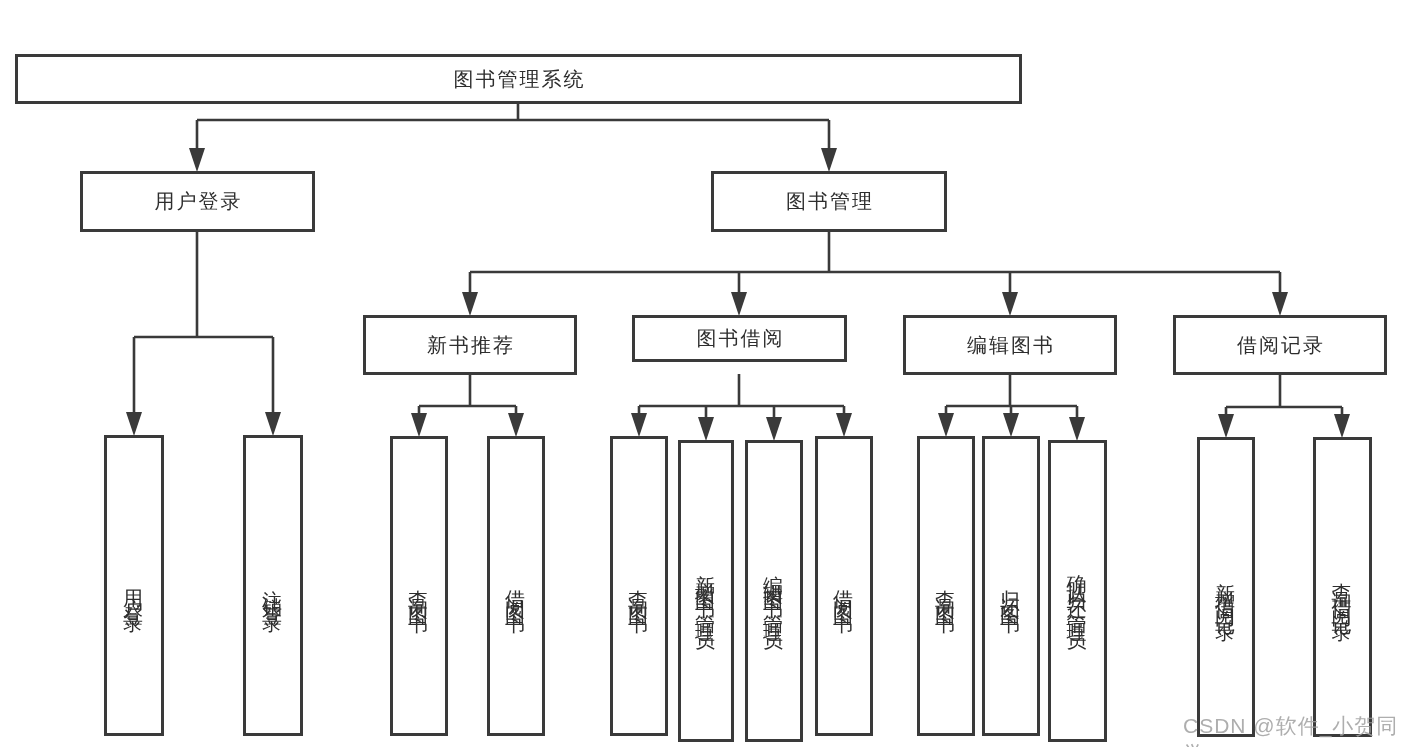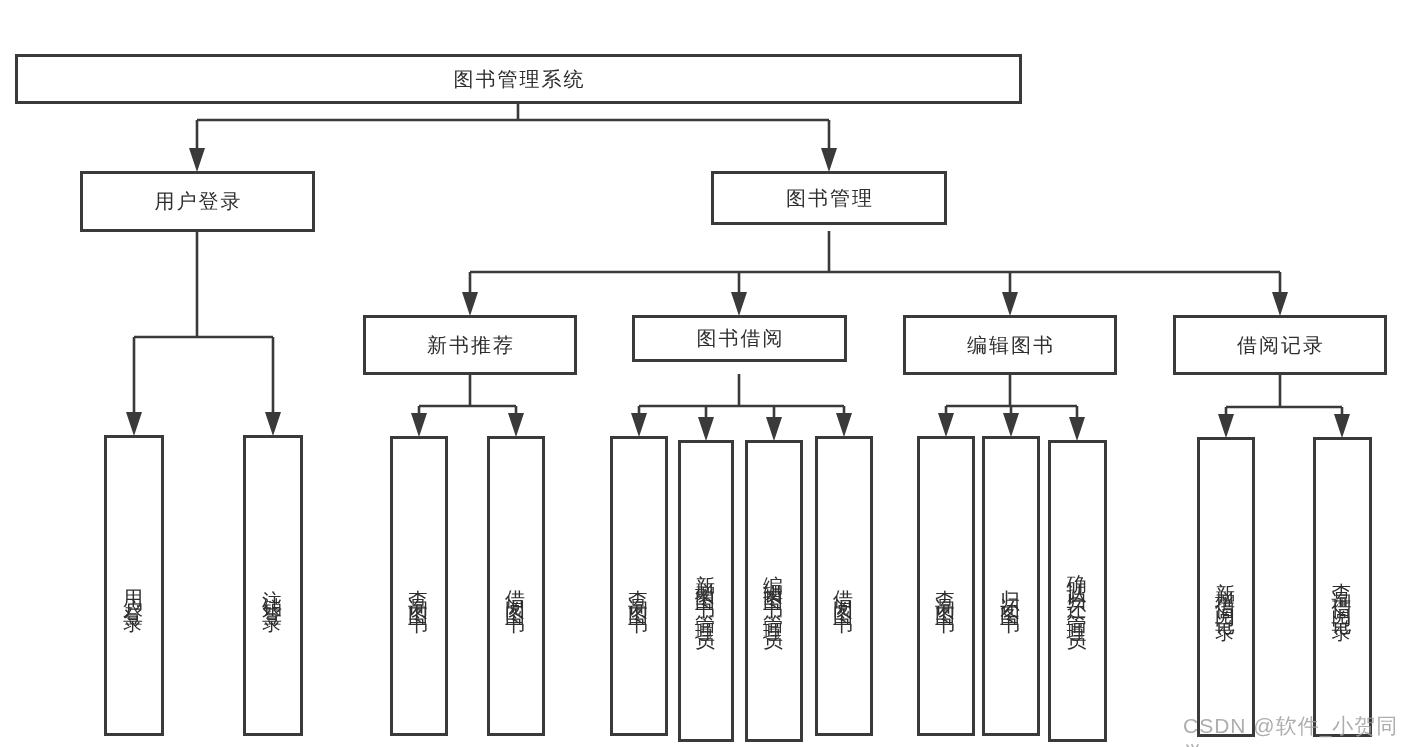--- a/index.html
+++ b/index.html
@@ -75,21 +75,21 @@
       M470 316 l-8 -24 h16 z  M739 316 l-8 -24 h16 z  M1010 316 l-8 -24 h16 z  M1280 316 l-8 -24 h16 z
       M419 437 l-8 -24 h16 z  M516 437 l-8 -24 h16 z
       M639 437 l-8 -24 h16 z  M706 441 l-8 -24 h16 z  M774 441 l-8 -24 h16 z  M844 437 l-8 -24 h16 z
       M946 437 l-8 -24 h16 z  M1011 437 l-8 -24 h16 z  M1077 441 l-8 -24 h16 z
       M1226 438 l-8 -24 h16 z M1342 438 l-8 -24 h16 z"></path>
   </svg>
 
   <div class="node h" style="left:15px; top:15px; width:1007px; height:50px;margin-top:39px;">图书管理系统</div>
 
   <div class="node h" style="left:80px; top:171px; width:235px; height:61px;">用户登录</div>
-  <div class="node h" style="left:711px; top:171px; width:236px; height:54px;">图书管理</div>
+  <div class="node h" style="left:711px; top:171px; width:236px; height:61px;">图书管理</div>
 
   <div class="node h" style="left:363px; top:315px; width:214px; height:60px;">新书推荐</div>
   <div class="node h" style="left:632px; top:315px; width:215px; height:47px;">图书借阅</div>
   <div class="node h" style="left:903px; top:315px; width:214px; height:60px;">编辑图书</div>
   <div class="node h" style="left:1173px; top:315px; width:214px; height:60px;">借阅记录</div>
 
   <div class="node v" style="left:104px; top:435px; width:60px; height:301px;">用户登录</div>
   <div class="node v" style="left:243px; top:435px; width:60px; height:301px;">注销登录</div>
 
   <div class="node v" style="left:390px; top:436px; width:58px; height:300px;">查询图书</div>

